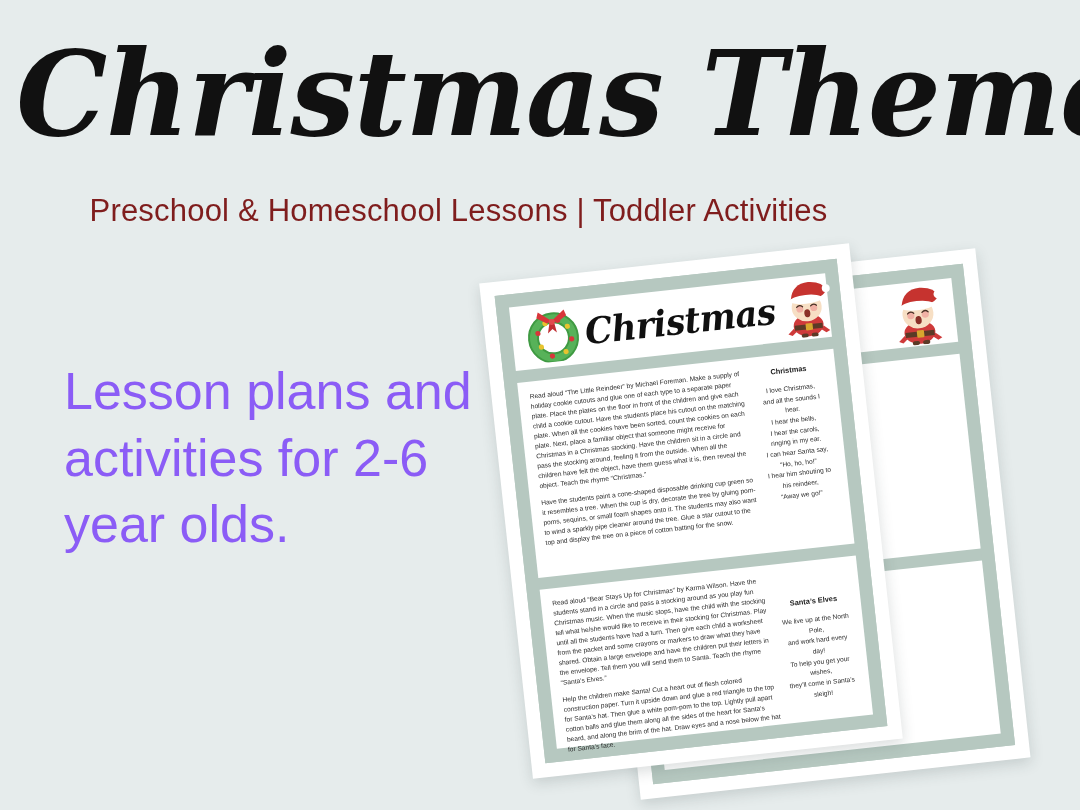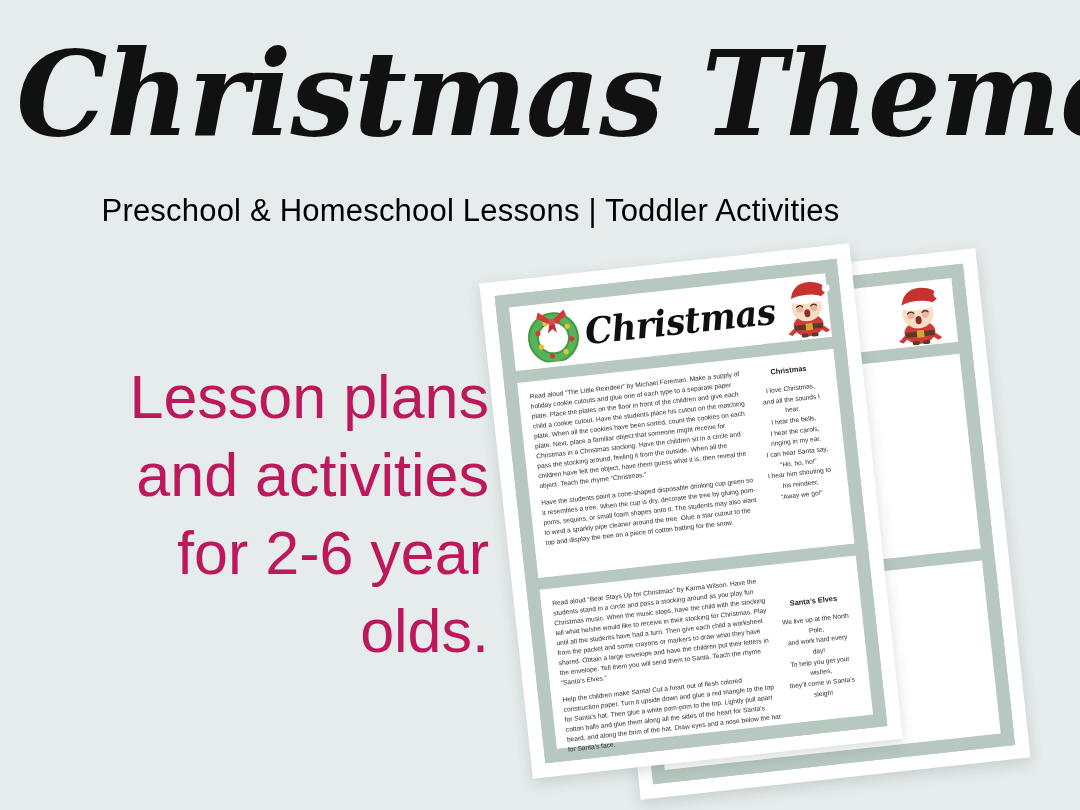--- a/index.html
+++ b/index.html
@@ -24,34 +24,33 @@
     color:#111111;
     white-space:nowrap;
     transform:scaleX(0.97);
   }
   .subhead{
     position:absolute;left:0;top:193px;width:917px;text-align:center;
     font-family:"Liberation Sans", sans-serif;
     font-weight:300;
     font-size:31px;
     letter-spacing:0.2px;
-    color:#000000;
+    color:#7f1d1d;
     white-space:nowrap;
-    padding-left:12px;
   }
 
   
   .promo{
     position:absolute;left:64px;top:358px;width:425px;
-    text-align:right;
+    text-align:left;
     font-family:"Liberation Sans", sans-serif;
     font-weight:300;
-    font-size:61px;
+    font-size:52px;
     line-height:1.28;
-    color:#be185d;
+    color:#8b5cf6;
   }
 
   
   .sheet{
     position:absolute;
     background:#ffffff;
     box-shadow:0 5px 14px rgba(40,60,60,0.17);
   }
   .sheet .frame{
     position:absolute;inset:14px;

